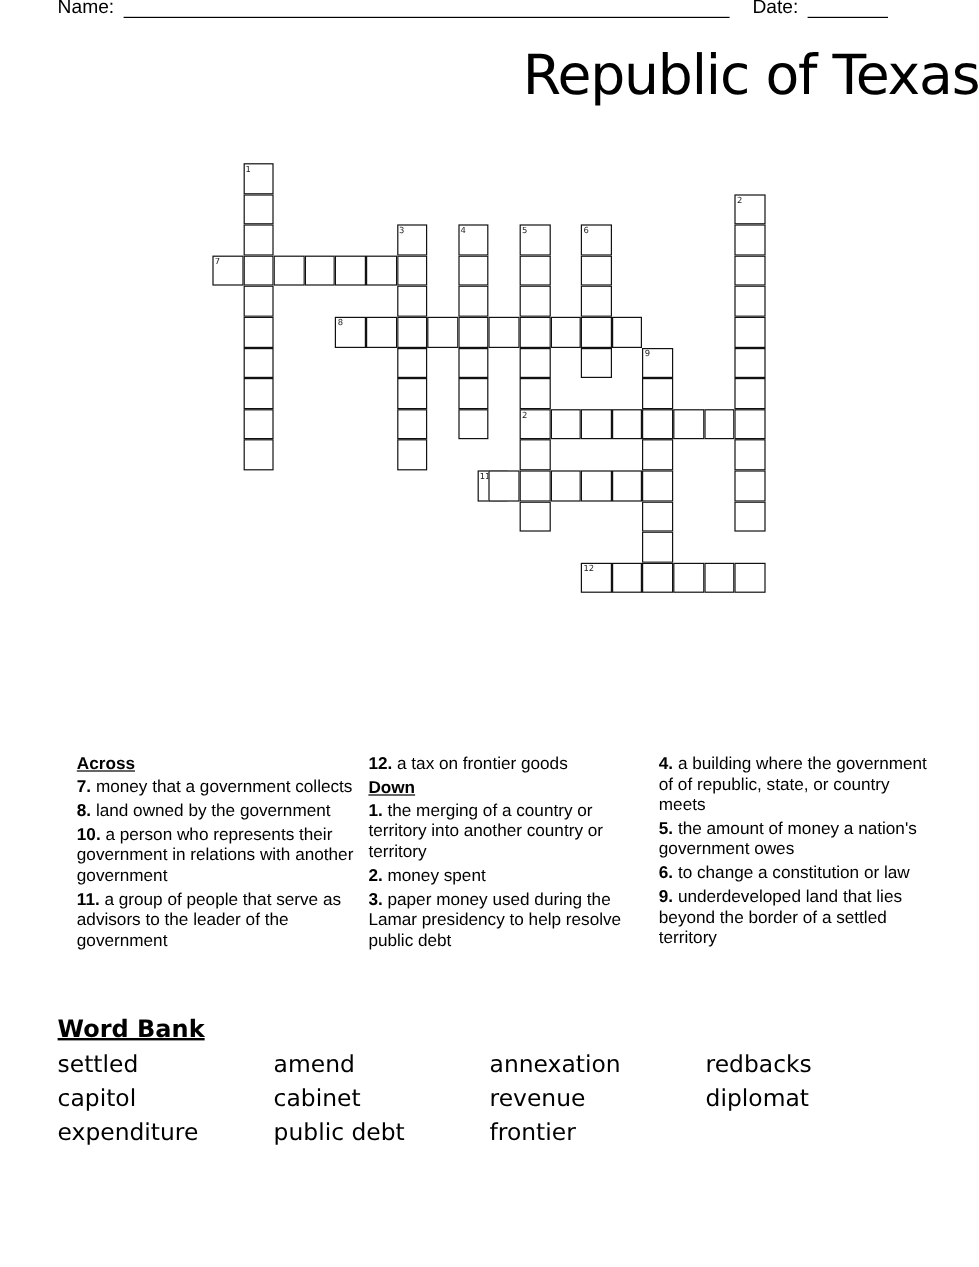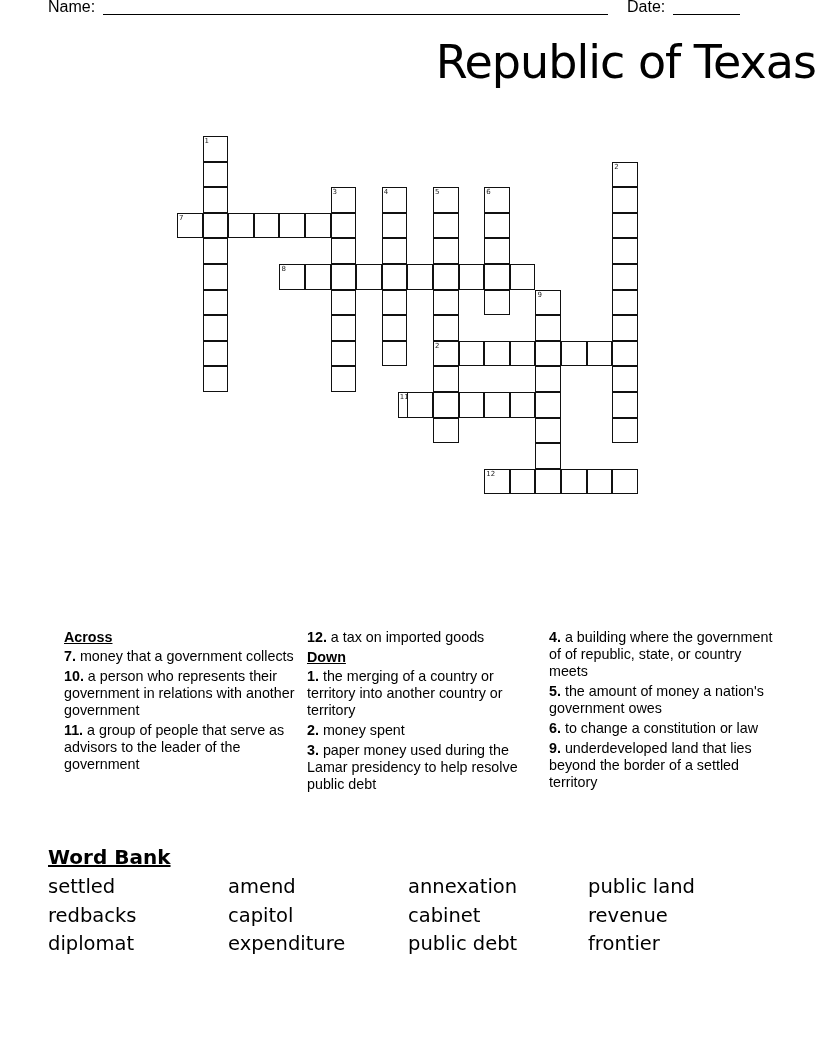--- a/index.html
+++ b/index.html
@@ -149,45 +149,45 @@
     </div>
     <div class="cell" style="left: 509.8px; top: 468.8px;"></div>
     <div class="cell" style="left: 561px; top: 468.8px;"></div>
     <div class="cell" style="left: 586.6px; top: 468.8px;"></div>
     <div class="cell" style="left: 612.2px; top: 468.8px;"></div>
   </div>
 
 <div class="clues col1">
   <div class="heading">Across</div>
   <div class="clue"><b>7.</b><span> money that a government collects</span></div>
+  <div class="clue"><b>8.</b><span> land owned by the government</span></div>
   <div class="clue"><b>10.</b><span> a person who represents their government in relations with another government</span></div>
   <div class="clue"><b>11.</b><span> a group of people that serve as advisors to the leader of the government</span></div>
 </div>
 
 <div class="clues col2">
-  <div class="clue"><b>12.</b><span> a tax on imported goods</span></div>
+  <div class="clue"><b>12.</b><span> a tax on frontier goods</span></div>
   <div class="heading">Down</div>
   <div class="clue"><b>1.</b><span> the merging of a country or territory into another country or territory</span></div>
   <div class="clue"><b>2.</b><span> money spent</span></div>
   <div class="clue"><b>3.</b><span> paper money used during the Lamar presidency to help resolve public debt</span></div>
 </div>
 
 <div class="clues col3">
   <div class="clue"><b>4.</b><span> a building where the government of of republic, state, or country meets</span></div>
   <div class="clue"><b>5.</b><span> the amount of money a nation's government owes</span></div>
   <div class="clue"><b>6.</b><span> to change a constitution or law</span></div>
   <div class="clue"><b>9.</b><span> underdeveloped land that lies beyond the border of a settled territory</span></div>
 </div>
 
 <div class="wordbank-title">Word Bank</div>
 <div class="wordbank">
   <span>settled</span>
   <span>amend</span>
   <span>annexation</span>
-  <span>public land</span>
   <span>redbacks</span>
   <span>capitol</span>
   <span>cabinet</span>
   <span>revenue</span>
   <span>diplomat</span>
   <span>expenditure</span>
   <span>public debt</span>
   <span>frontier</span>
 </div>
 

